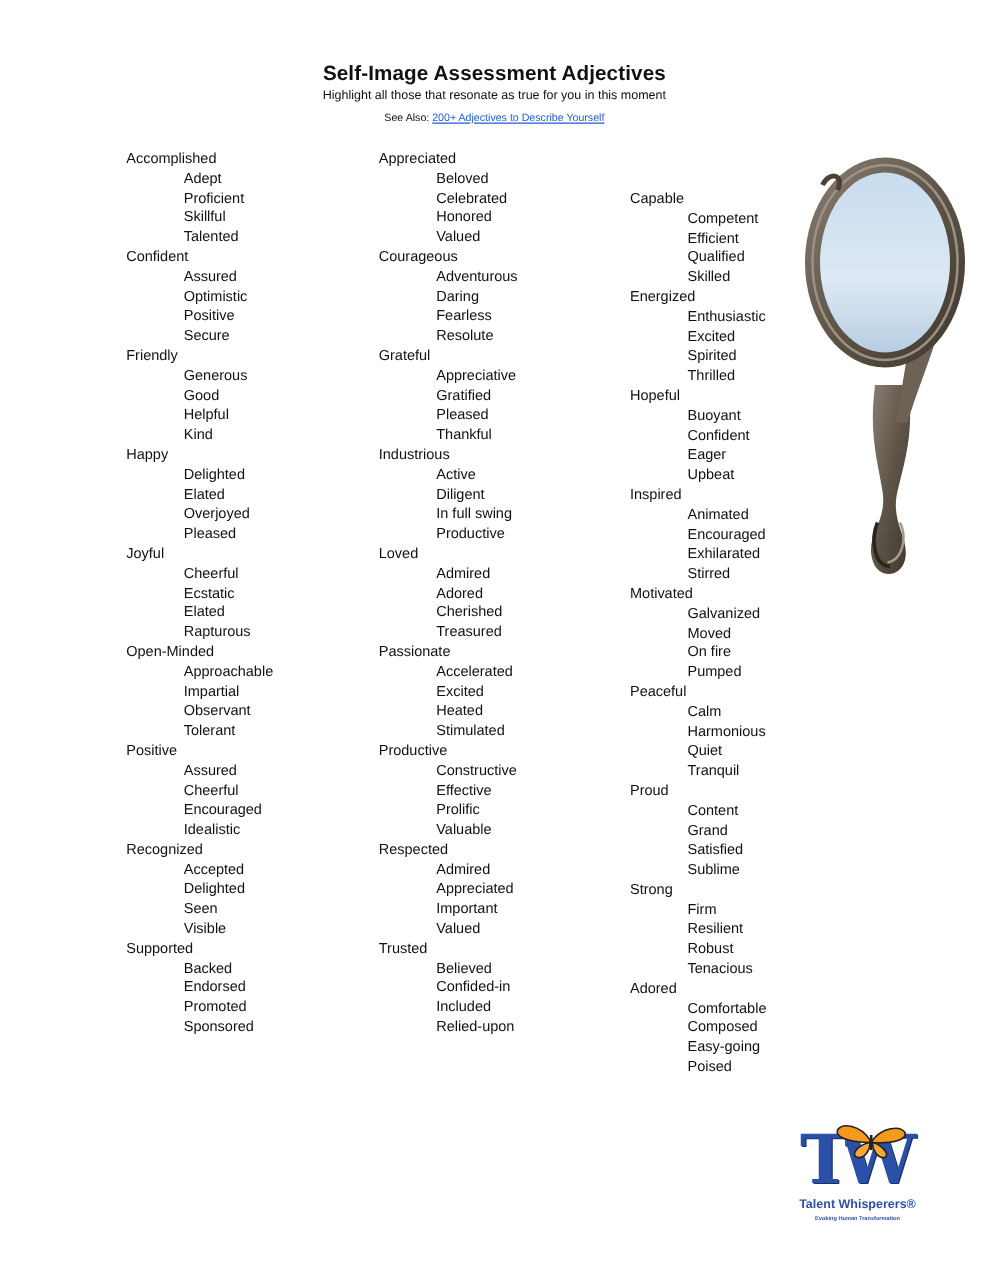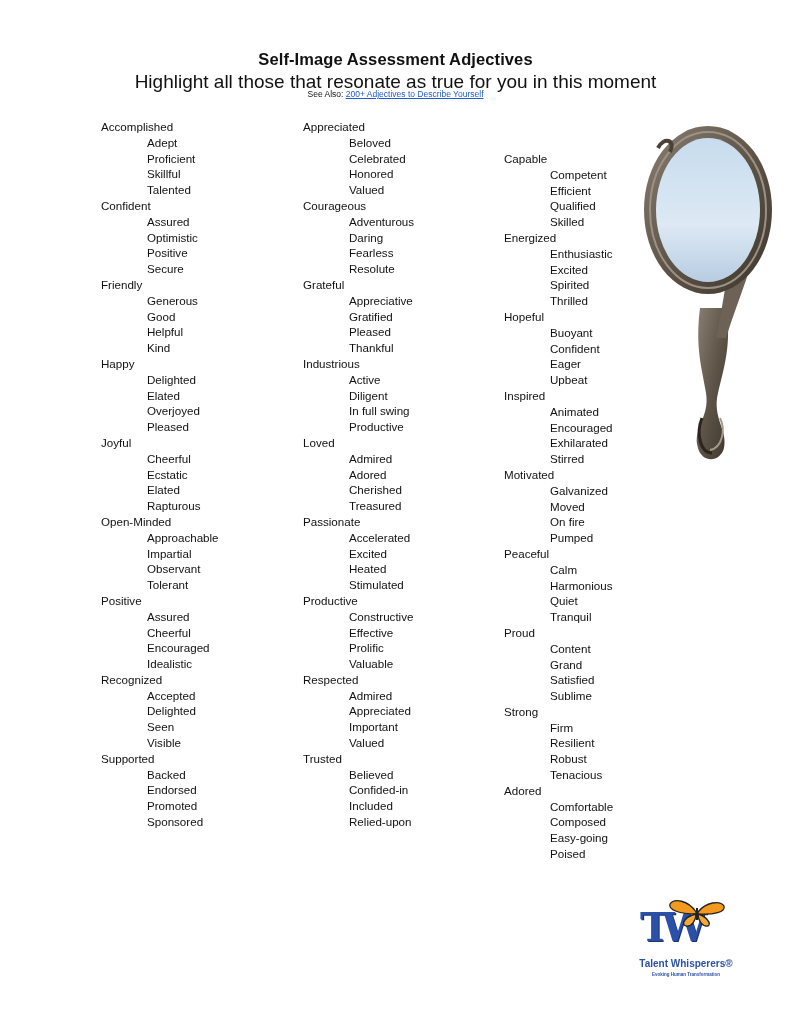--- a/index.html
+++ b/index.html
@@ -1,32 +1,32 @@
 <!DOCTYPE html>
 <html><head>
 <meta charset="utf-8">
 <style>
   html, body { margin:0; padding:0; background:#ffffff; }
   body { width:791px; height:1024px; position:relative; overflow:hidden;
          font-family:"Liberation Sans", "DejaVu Sans", sans-serif; color:#111; }
   .title { position:absolute; left:0; width:791px; top:50px; text-align:center;
            font-size:16.5px; font-weight:bold; letter-spacing:0.1px; }
   .subtitle { position:absolute; left:0; width:791px; top:71px; text-align:center;
-              font-size:19px; }
+              font-size:10px; }
   .seealso { position:absolute; left:0; width:791px; top:89px; text-align:center;
              font-size:8.5px; }
   .seealso a { color:#1f5bd6; text-decoration:underline; }
   .col { position:absolute; top:119px; font-size:11.6px; line-height:15.8px; }
   .col1 { left:101px; } .col2 { left:303px; } .col3 { left:504px;margin-top:32px; }
   .group-head { white-space:nowrap; }
   .item { padding-left:46px; white-space:nowrap; }
   .mirror { position:absolute; left:640px; top:118px; width:140px; height:350px; }
   .logo { position:absolute; left:636px; top:896px; width:100px; height:90px; }
   .logo .tw { position:absolute; left:4px; top:0px; font-family:"DejaVu Serif", serif;
-              font-weight:bold; font-size:40px; color:#2b50a8; letter-spacing:-8px;
+              font-weight:bold; font-size:54px; color:#2b50a8; letter-spacing:-8px;
               text-shadow:1px 1px 0 #1a3274; line-height:62px; }
   .logo .brand { position:absolute; left:0; top:62px; width:100px; text-align:center;
                  font-size:10px; color:#2b50a8; font-weight:bold; white-space:nowrap; }
   .logo .tag { position:absolute; left:0; top:76px; width:100px; text-align:center;
                font-size:4.5px; color:#2b50a8; font-weight:bold; white-space:nowrap; }
   .logo svg.butterfly { position:absolute; left:30px; top:2px; }
 </style>
 </head>
 <body>
 

